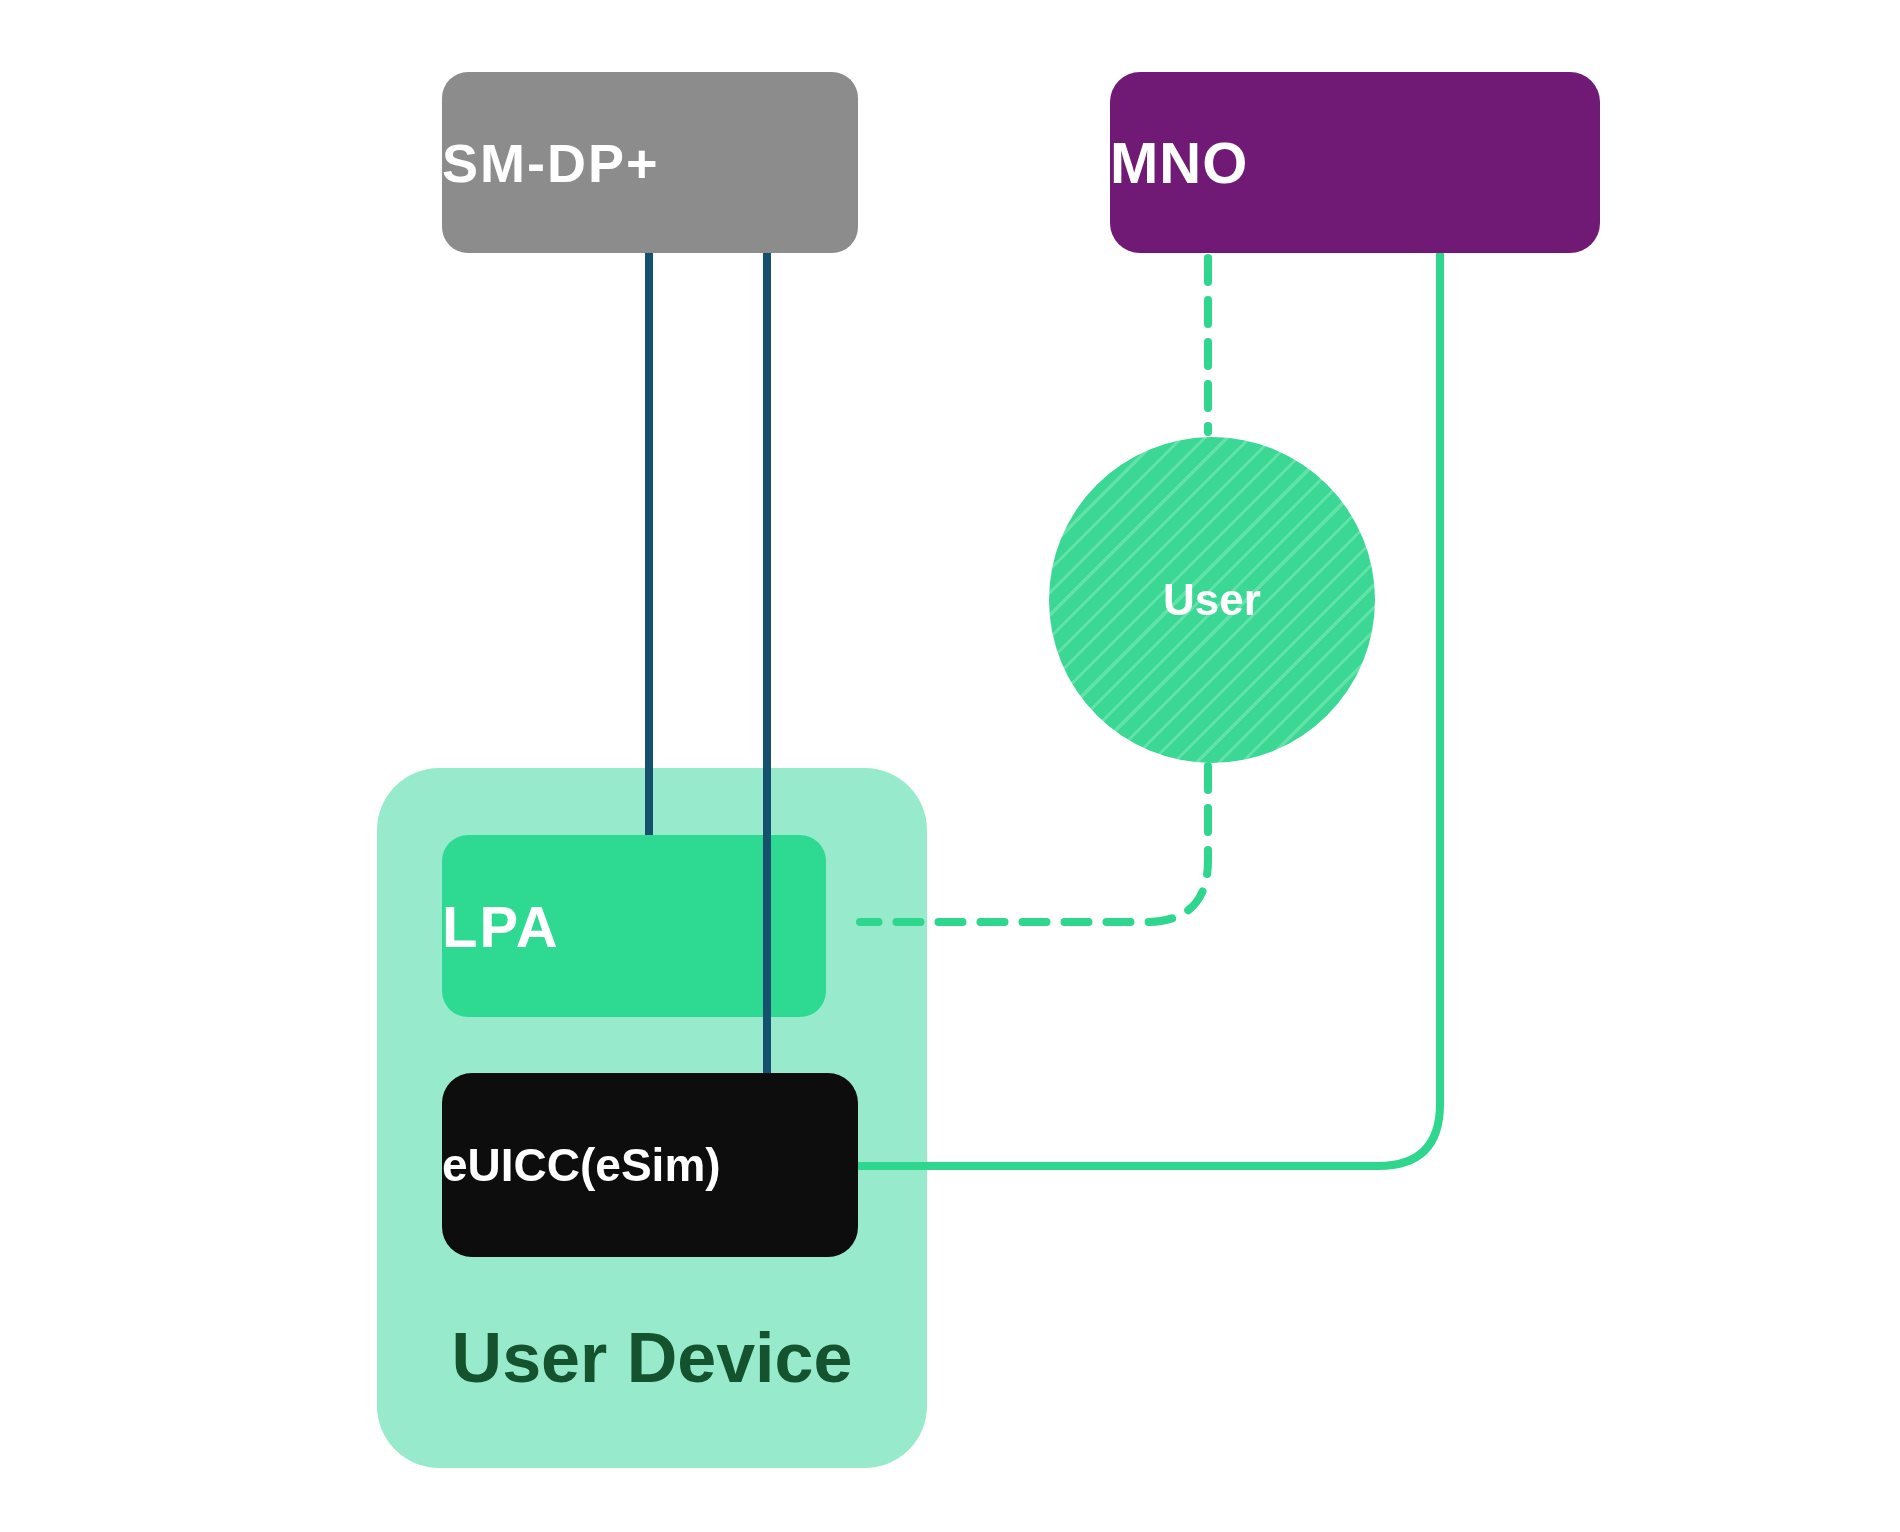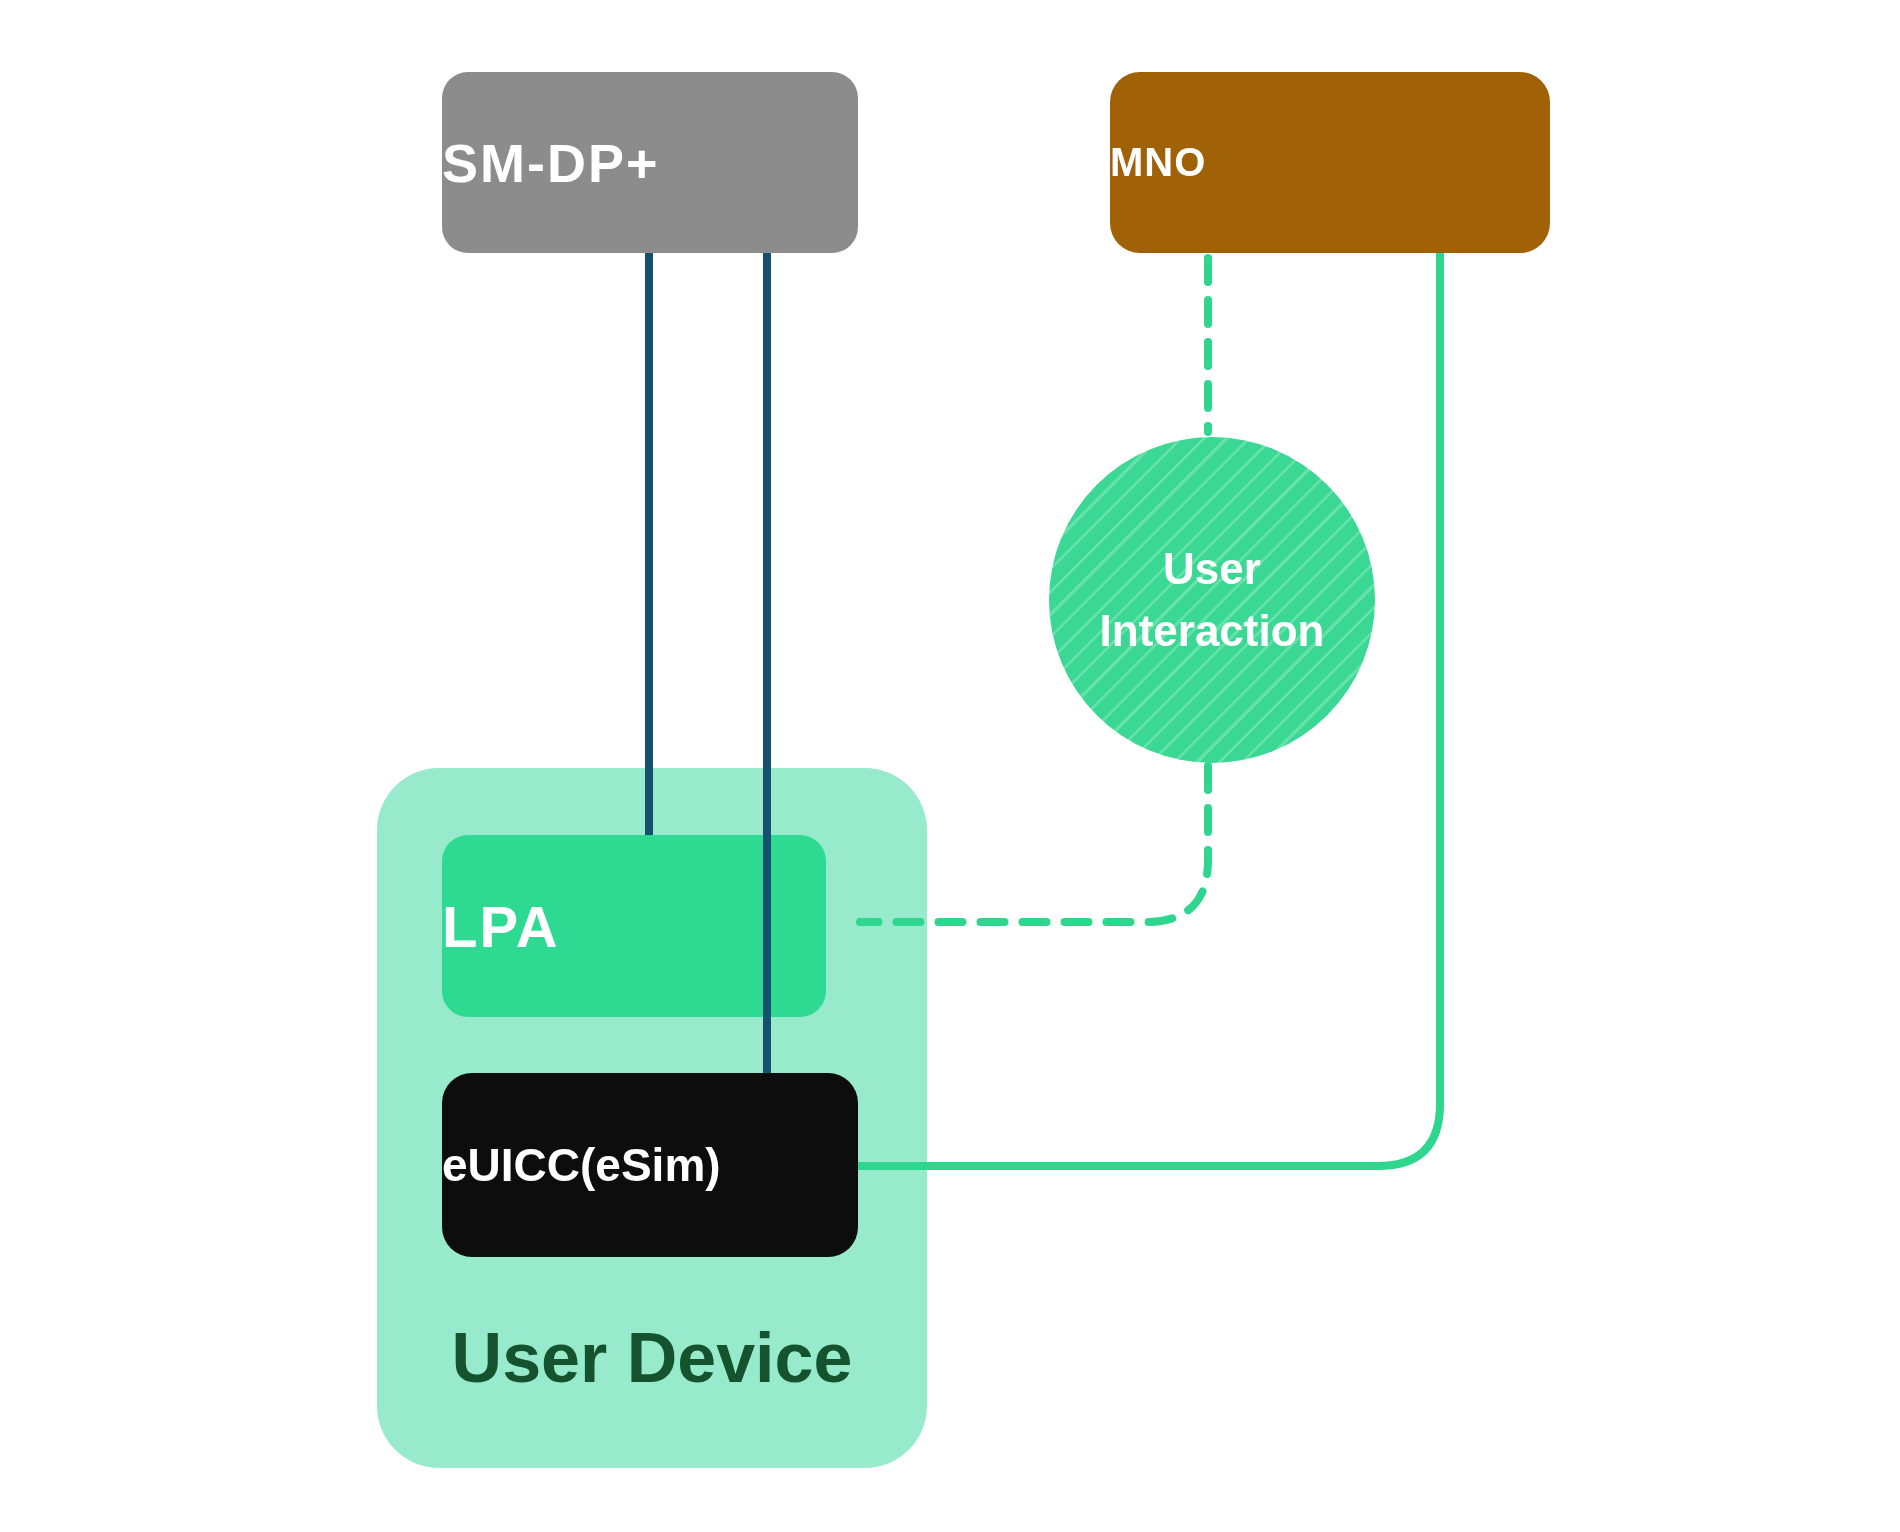--- a/index.html
+++ b/index.html
@@ -24,23 +24,23 @@
     font-weight: 700;
     color: #ffffff;
     z-index: 2;
   }
   #box-smdp {
     left: 442px; top: 72px; width: 416px; height: 181px;
     background: #8c8c8c; border-radius: 26px;
     font-size: 54px; letter-spacing: 2px;
   }
   #box-mno {
-    left: 1110px; top: 72px; width: 440px; height: 181px;
-    background: #a16207; border-radius: 30px;
-    font-size: 40px; letter-spacing: 1px;
+    left: 1110px; top: 72px; width: 490px; height: 181px;
+    background: #701a75; border-radius: 30px;
+    font-size: 58px; letter-spacing: 1px;
   }
   #user-device {
     position: absolute;
     left: 377px; top: 768px; width: 550px; height: 700px;
     background: #97ebcc; border-radius: 62px;
     z-index: 1;
   }
   #box-lpa {
     left: 442px; top: 835px; width: 384px; height: 182px;
     background: #2ed992; border-radius: 26px;
@@ -108,21 +108,20 @@
     <span>(eSim)</span>
   </div>
 
   <div id="user-device-label">
     <span>User Device</span>
   </div>
 
   <div id="user-interaction">
     <div class="circle-text">
       <div>User</div>
-      <div>Interaction</div>
     </div>
   </div>
 
   <svg id="lines" viewBox="0 0 1900 1532" xmlns="http://www.w3.org/2000/svg">
     <path d="M 649 253 L 649 835" fill="none" stroke-width="8" stroke="#15506f"></path>
     <path d="M 767 253 L 767 1073" fill="none" stroke-width="8" stroke="#15506f"></path>
     <path d="M 1440 253 L 1440 1104 Q 1440 1166 1378 1166 L 858 1166" fill="none" stroke-width="8" stroke="#2ed68e"></path>
     <path d="M 1208 258 L 1208 432" fill="none" stroke-width="8" stroke-linecap="round" stroke-dasharray="24 18" stroke="#2ed68e"></path>
     <path d="M 1208 766 L 1208 860 Q 1208 922 1146 922 L 860 922" fill="none" stroke-width="8" stroke-linecap="round" stroke-dasharray="24 18" stroke="#2ed68e"></path>
   </svg>

